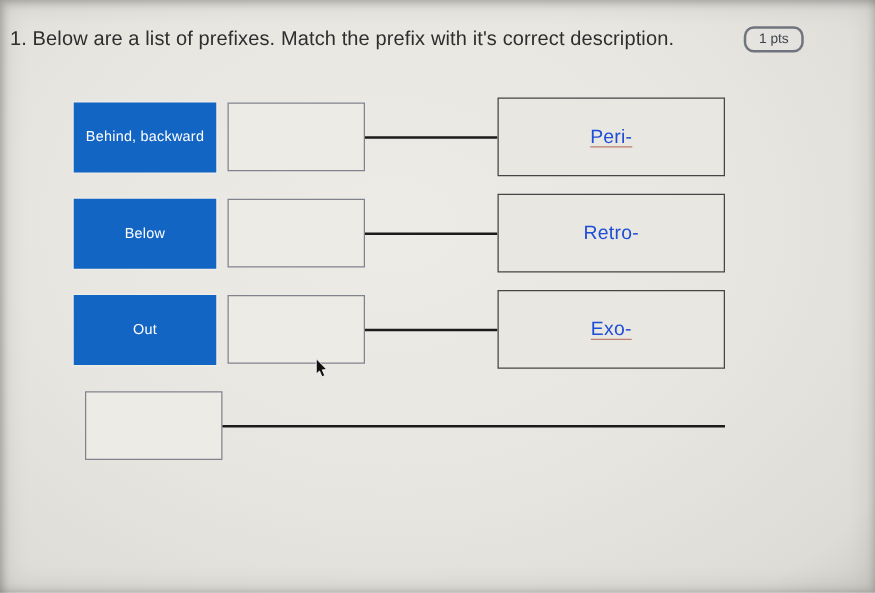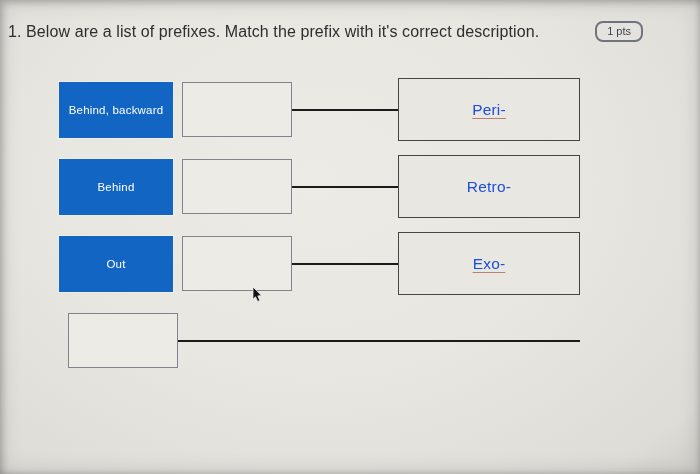--- a/index.html
+++ b/index.html
@@ -78,21 +78,21 @@
       <div class="desc-chip">Behind, backward</div>
       <div class="row-gap"></div>
       <div class="drop-box"></div>
       <div class="connector"></div>
       <div class="target-box">
         <span class="prefix u">Peri-</span>
       </div>
     </div>
 
     <div class="matchrow">
-      <div class="desc-chip">Behind</div>
+      <div class="desc-chip">Below</div>
       <div class="row-gap"></div>
       <div class="drop-box"></div>
       <div class="connector"></div>
       <div class="target-box">
         <span class="prefix">Retro-</span>
       </div>
     </div>
 
 
     <div class="matchrow">

